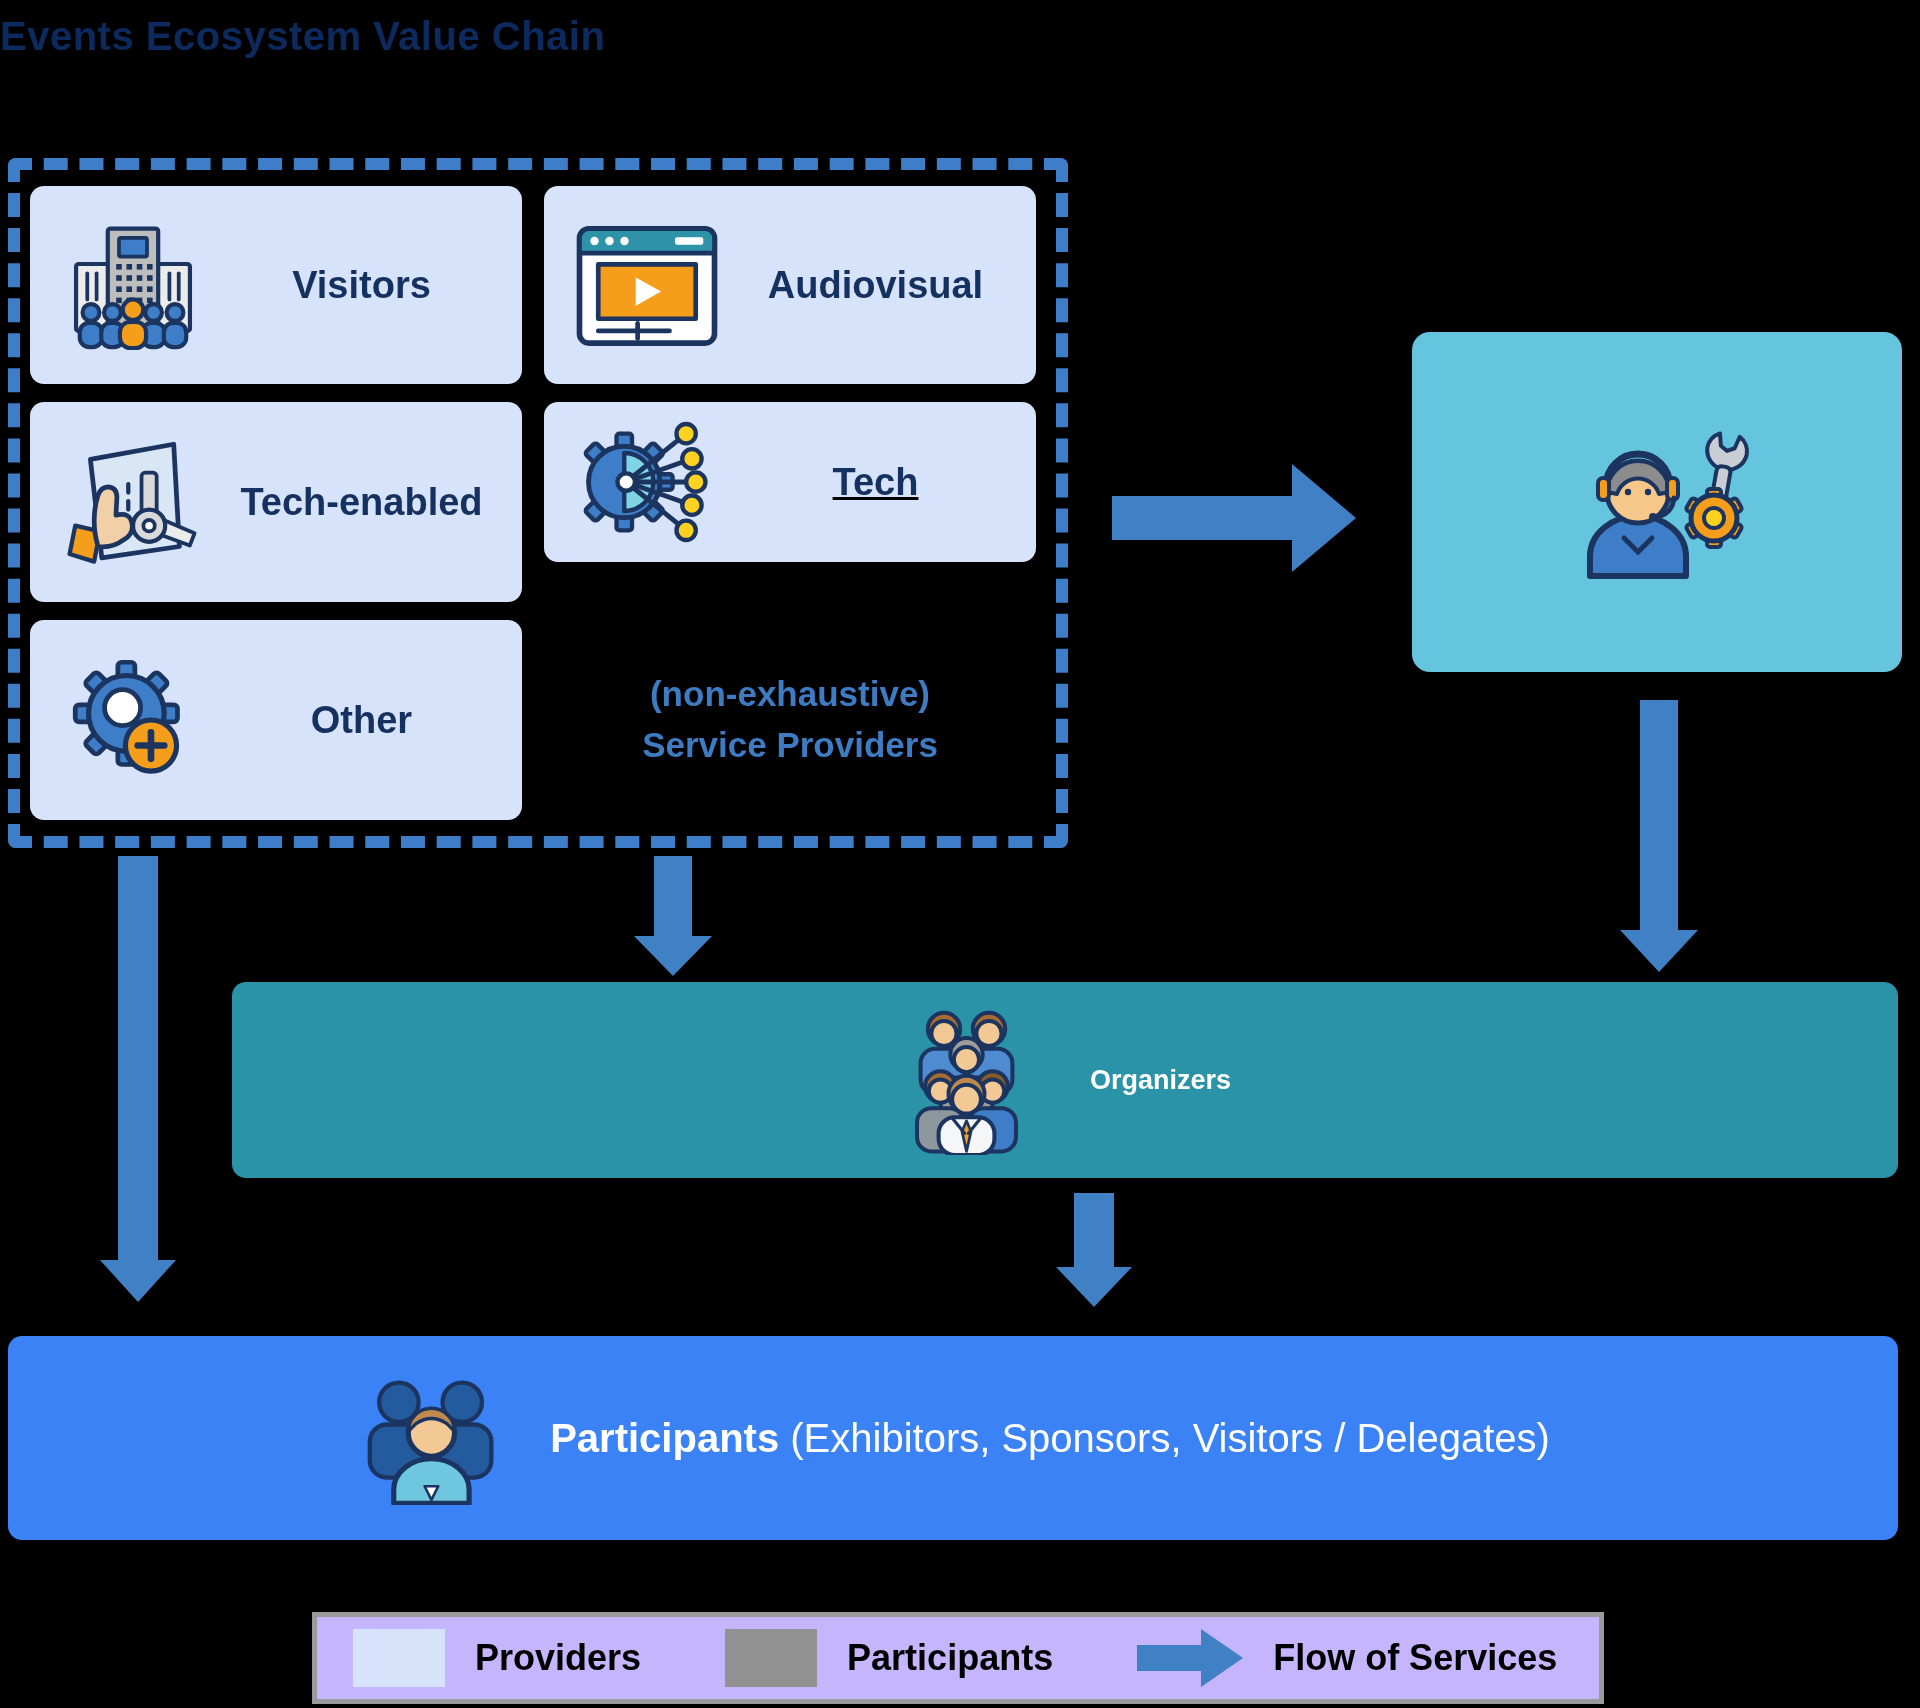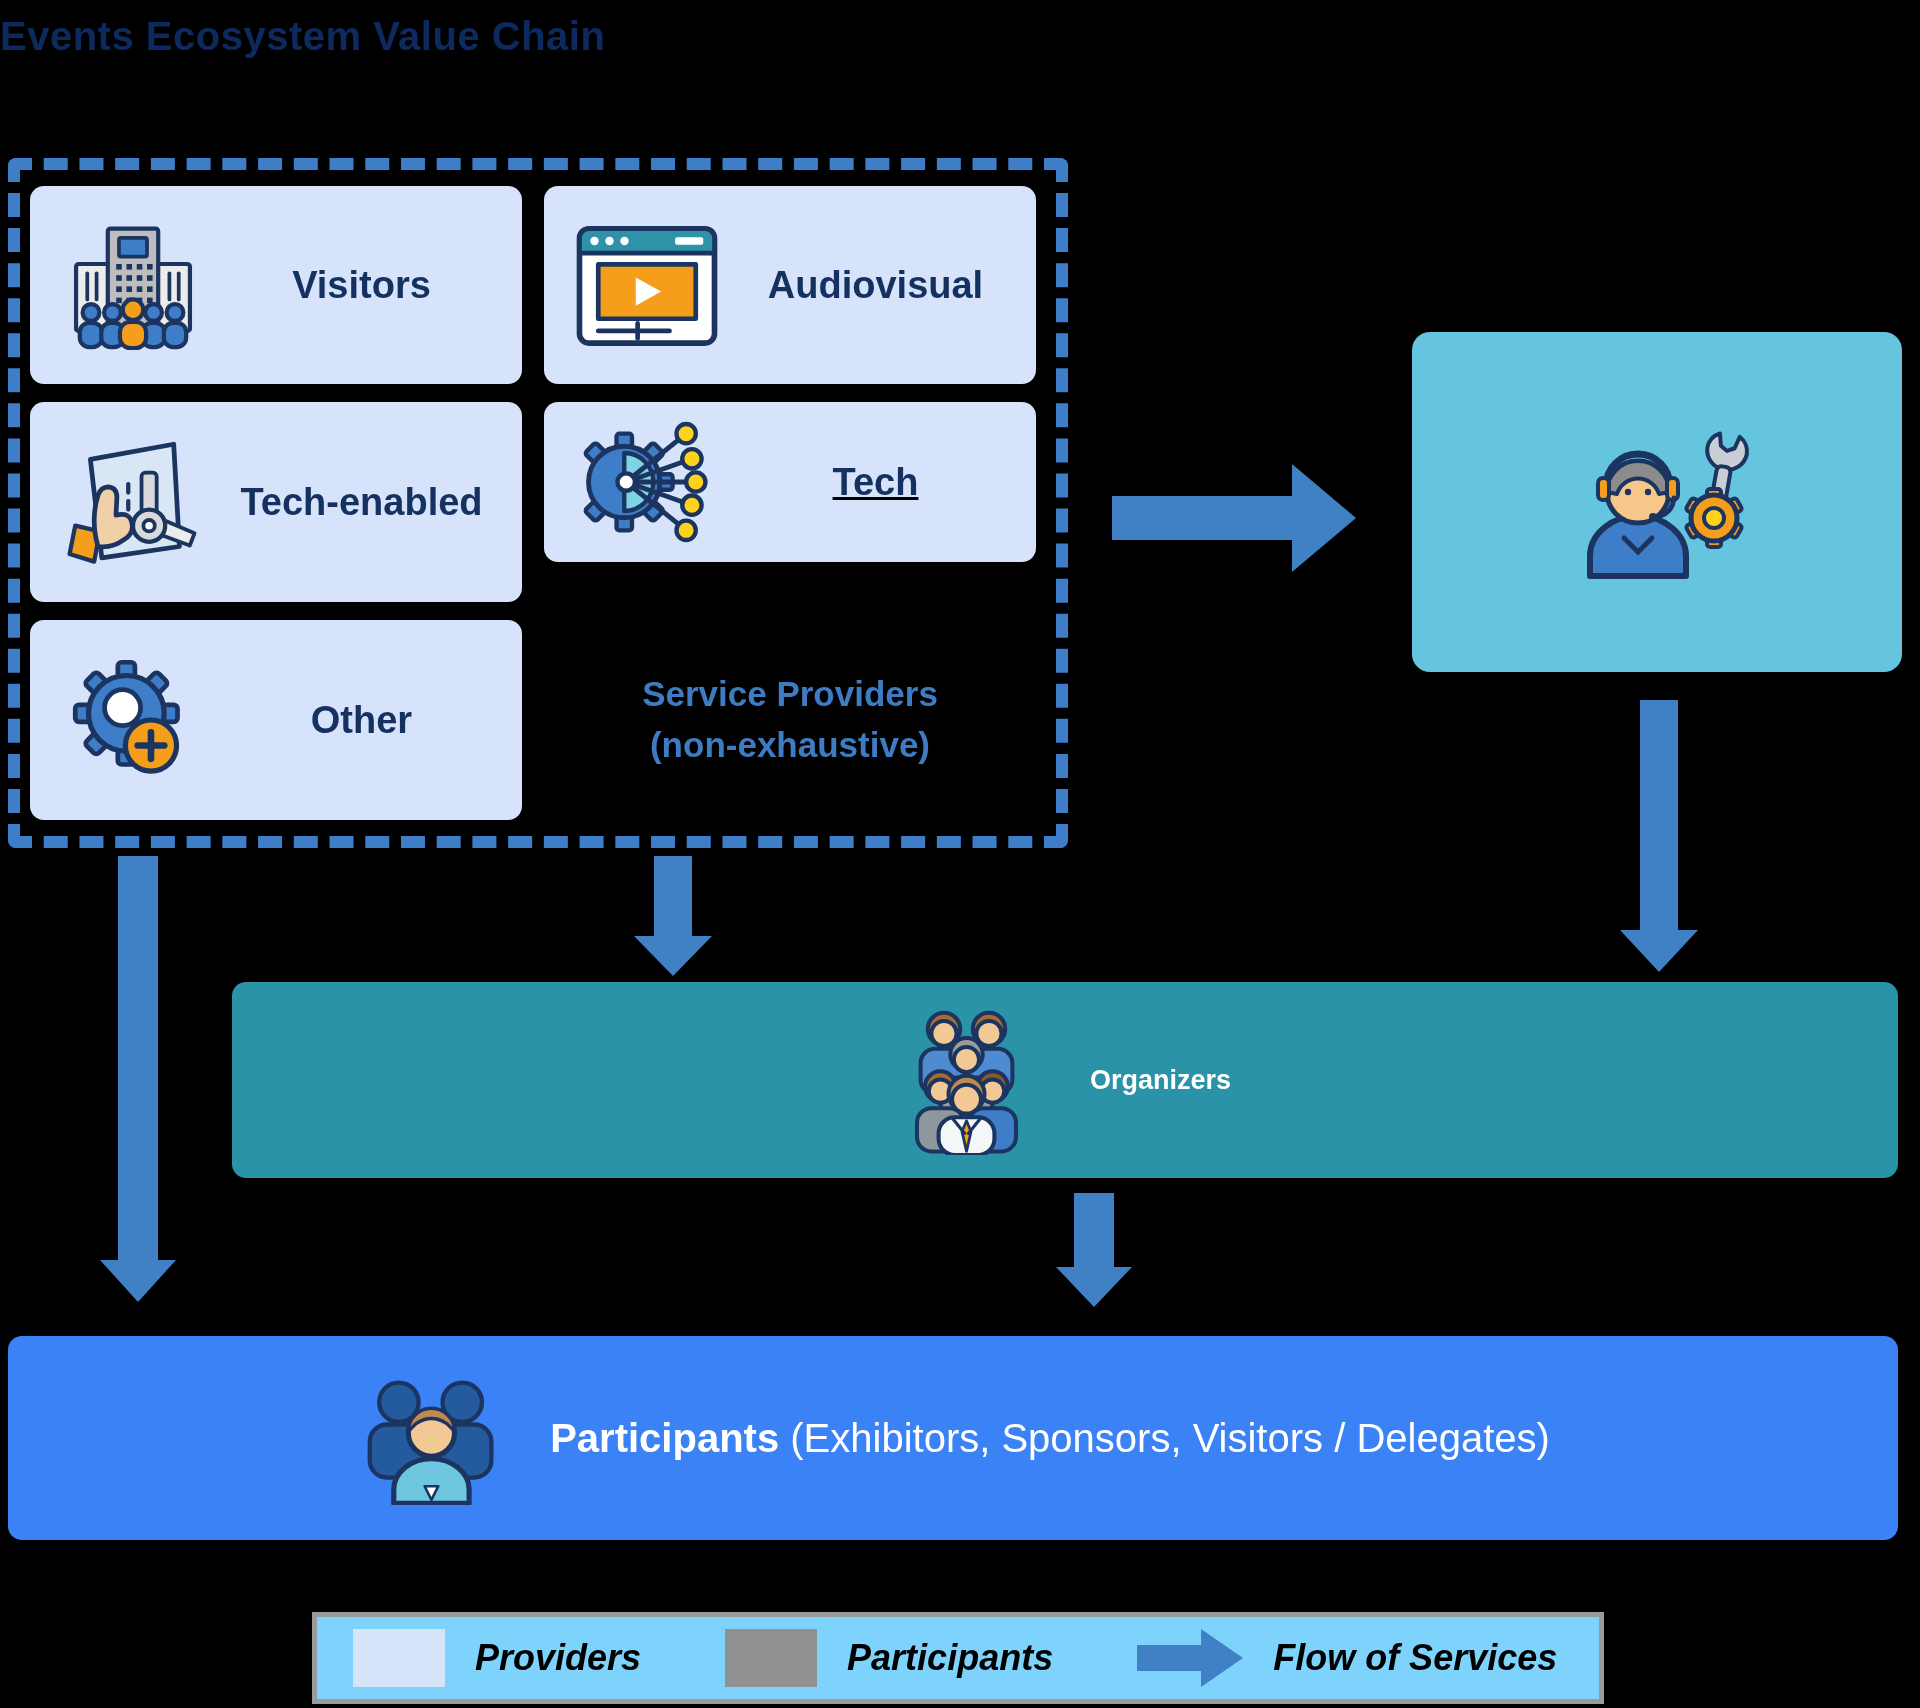--- a/index.html
+++ b/index.html
@@ -34,22 +34,22 @@
 
   .bar-participants {position:absolute; left:8px; top:1336px; width:1890px; height:204px;
                      background:#3b82f6; border-radius:14px;
                      display:flex; align-items:center; justify-content:center; gap:44px;}
   .bar-participants .ptext {font-size:40px; color:#ffffff;}
   .bar-participants .ptext .bold {font-weight:bold;}
 
   .arrow {position:absolute;}
 
   .legend {position:absolute; left:312px; top:1612px; width:1292px; height:92px;
-           background:#7dd3fc; border:5px solid #9a9a9a; box-sizing:border-box;
-           display:flex; align-items:center; padding:0 36px; gap:84px;font-style:italic;}
+           background:#c4b5fd; border:5px solid #9a9a9a; box-sizing:border-box;
+           display:flex; align-items:center; padding:0 36px; gap:84px;}
   .lgroup {display:flex; align-items:center; gap:30px;}
   .lswatch {width:92px; height:58px;}
   .lswatch.sw-providers {background:#d7e3fa;}
   .lswatch.sw-participants {background:#919191;}
   .llabel {font-size:36px; font-weight:bold; color:#000000; white-space:nowrap;}
 
   svg .ol {stroke:#1b3560; stroke-linejoin:round; stroke-linecap:round;}
 </style>
 </head>
 <body>
@@ -192,22 +192,22 @@
         <circle class="ol" cx="64" cy="62" r="19" fill="#ffffff" stroke-width="5"></circle>
         <circle class="ol" cx="94" cy="102" r="27" fill="#f59e1b" stroke-width="5.5"></circle>
         <line class="ol" x1="80" y1="102" x2="108" y2="102" stroke-width="7"></line>
         <line class="ol" x1="94" y1="88" x2="94" y2="116" stroke-width="7"></line>
       </svg>
     </div>
     <div class="plabel">Other</div>
   </div>
 
   <div class="caption">
+    <div>(non-exhaustive)</div>
     <div>Service Providers</div>
-    <div>(non-exhaustive)</div>
   </div>
 
   <div class="venue">
     <div>
       <svg width="190" height="162" viewBox="0 0 190 160">
         <g transform="rotate(10 158 48)">
           <path class="ol" d="M142,30 a18,18 0 0 1 10,-16 l3,12 7,4 7,-4 3,-12 a18,18 0 0 1 10,16 a20,20 0 0 1 -20,19 a20,20 0 0 1 -20,-19 z" fill="#c9ced4" stroke-width="4"></path>
           <rect class="ol" x="155" y="46" width="14" height="46" rx="5" fill="#c9ced4" stroke-width="4"></rect>
         </g>
         <g>

